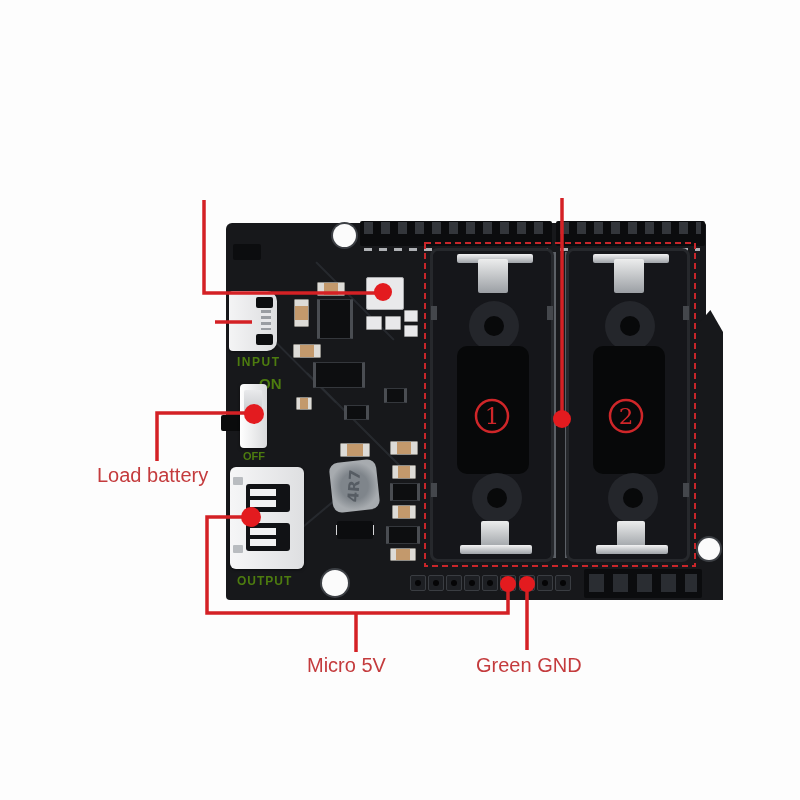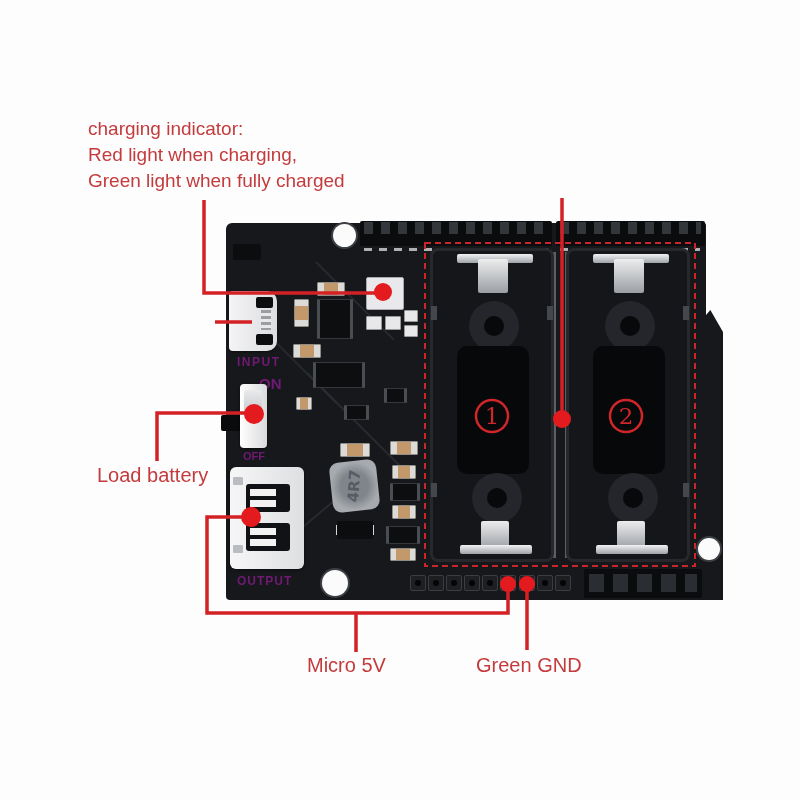--- a/index.html
+++ b/index.html
@@ -37,21 +37,21 @@
         background:linear-gradient(90deg,#ffffff,#d9dadc);box-shadow:0 1px 3px rgba(0,0,0,.6);}
   .slideswitch::after{content:"";position:absolute;left:4px;top:6px;right:5px;height:24px;
         background:linear-gradient(180deg,#e9eaec,#c6c8cb);border-radius:2px;}
   .sw-tab{position:absolute;left:221px;top:415px;width:21px;height:16px;background:#0a0b0c;border-radius:2px;}
   .usba{position:absolute;left:230px;top:467px;width:74px;height:102px;background:linear-gradient(90deg,#f6f6f7,#dedfe1);
         border-radius:6px;box-shadow:0 1px 3px rgba(0,0,0,.5);}
   .usba .slot{position:absolute;left:16px;width:44px;height:28px;background:#111215;border-radius:3px;}
   .usba .slot i{position:absolute;left:4px;width:26px;height:7px;background:#f2f2f3;display:block;}
   .usba .pad{position:absolute;left:3px;width:10px;height:8px;background:#b9bcc0;border-radius:1px;}
   
-  .silk{position:absolute;color:#701a75;font-family:"Liberation Sans",sans-serif;font-weight:bold;}
+  .silk{position:absolute;color:#4d7c0f;font-family:"Liberation Sans",sans-serif;font-weight:bold;}
   
   .smd{position:absolute;background:linear-gradient(90deg,#dddbd7 0 22%,#c3996c 22% 78%,#dddbd7 78%);
        border:1px solid #8f8d88;border-radius:1px;}
   .smd-v{position:absolute;background:linear-gradient(180deg,#dddbd7 0 22%,#c3996c 22% 78%,#dddbd7 78%);
        border:1px solid #8f8d88;border-radius:1px;}
   .pad-w{position:absolute;background:#e8e8ea;border:1px solid #999;border-radius:1px;}
   .chip{position:absolute;background:#0d0e10;border-top:1px solid #34373c;border-bottom:1px solid #34373c;
        border-left:3px solid #4a4d52;border-right:3px solid #4a4d52;border-radius:1px;}
   .led{position:absolute;left:366px;top:277px;width:36px;height:31px;background:#e9e9eb;
        border:1px solid #a9aaad;border-radius:2px;}
@@ -220,20 +220,17 @@
     <g stroke="#cf2629" stroke-width="2.5" fill="none">
       <circle cx="492" cy="416" r="16"></circle>
       <circle cx="626" cy="416" r="16"></circle>
     </g>
     <g fill="#cf2629" font-family="DejaVu Serif, serif" font-size="23" text-anchor="middle">
       <text x="492" y="424">1</text>
       <text x="626" y="424">2</text>
     </g>
   </svg>
 
-  <div class="ann-label" id="lbl-charging">charging indicator:
-Red light when charging,
-Green light when fully charged</div>
   <div class="ann-label" id="lbl-loadsw">Load battery</div>
   <div class="ann-label" id="lbl-out5v">Micro 5V</div>
   <div class="ann-label" id="lbl-outgnd">Green GND</div>
 
 </div>
 
 </body></html>

